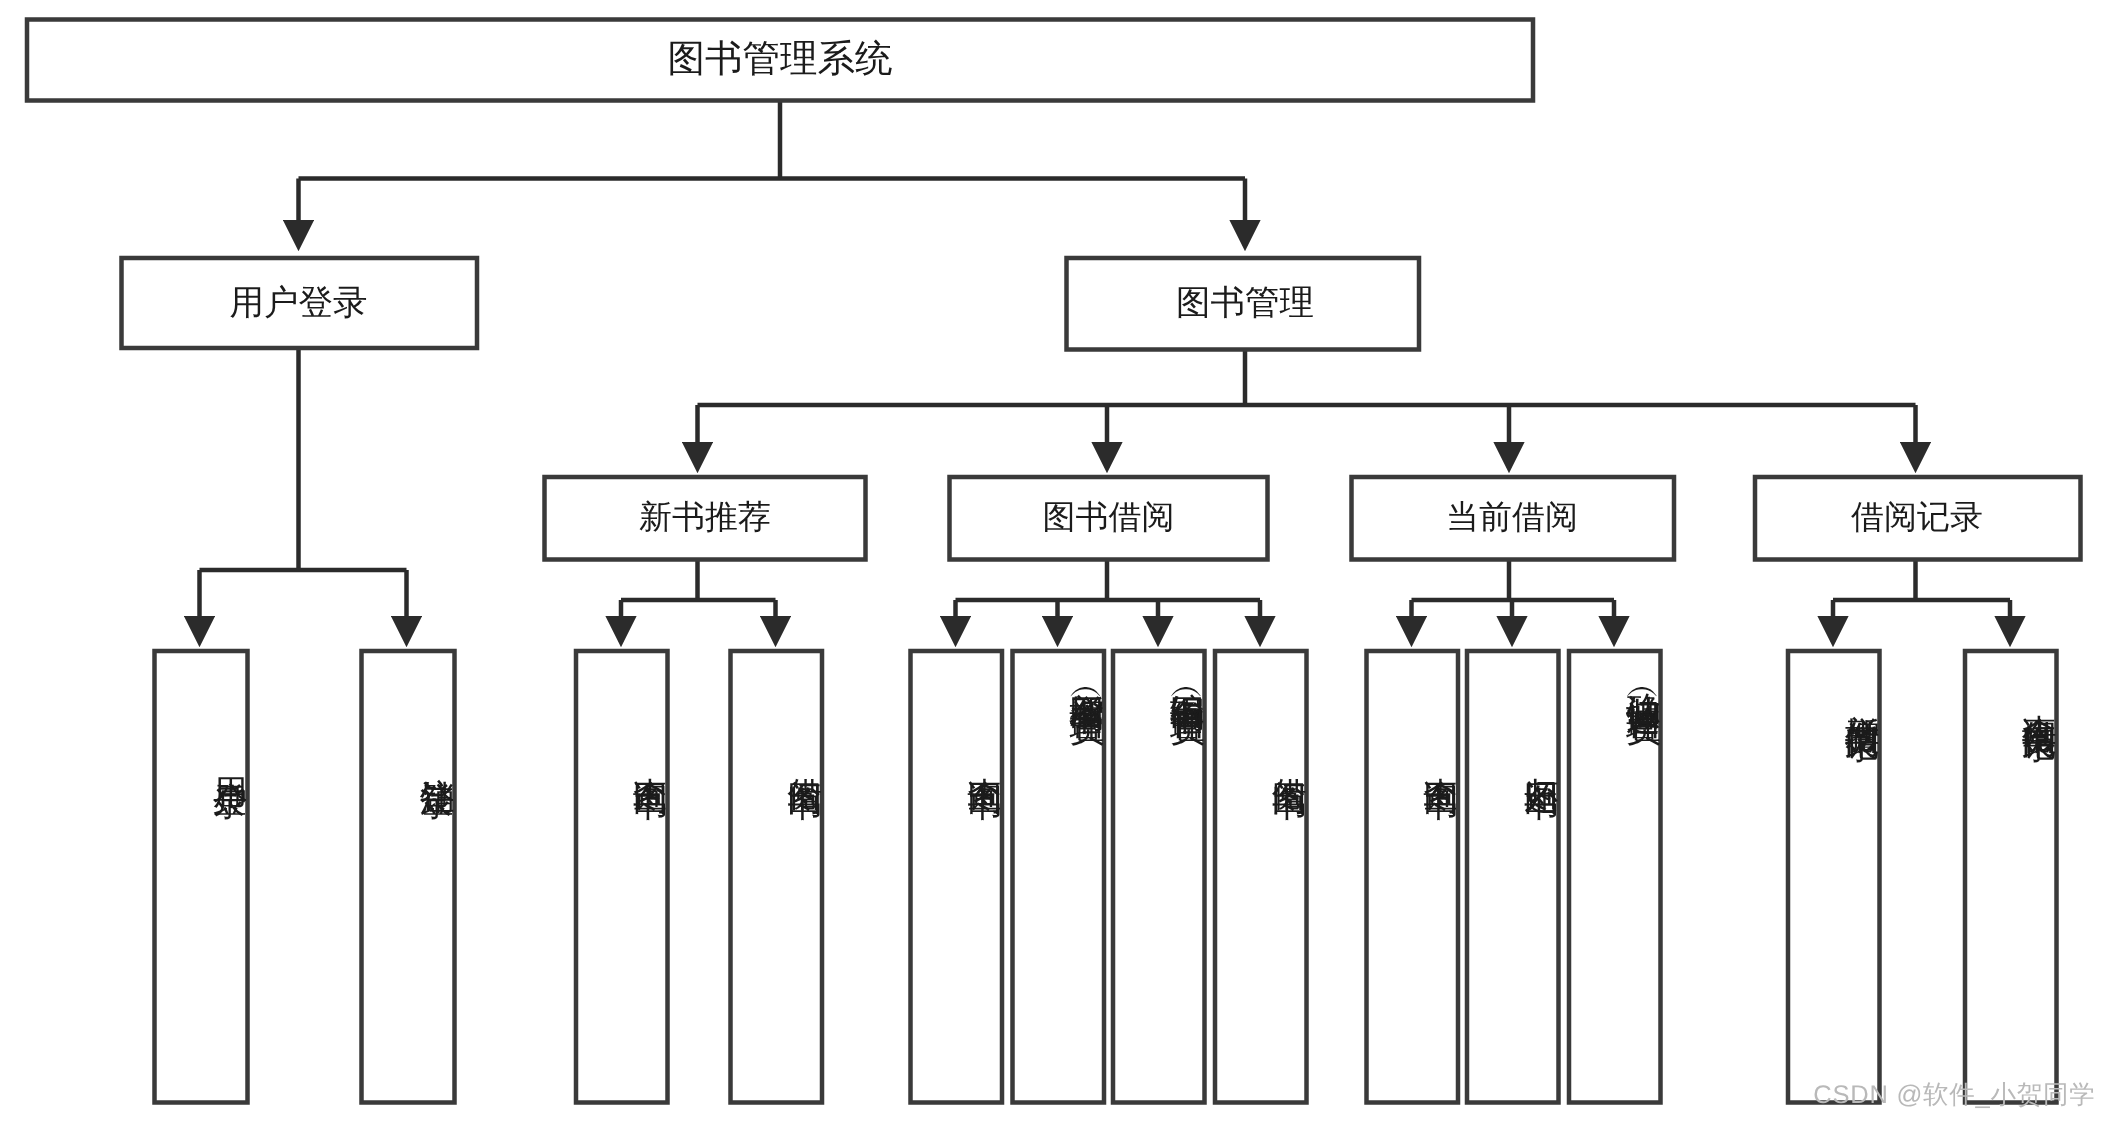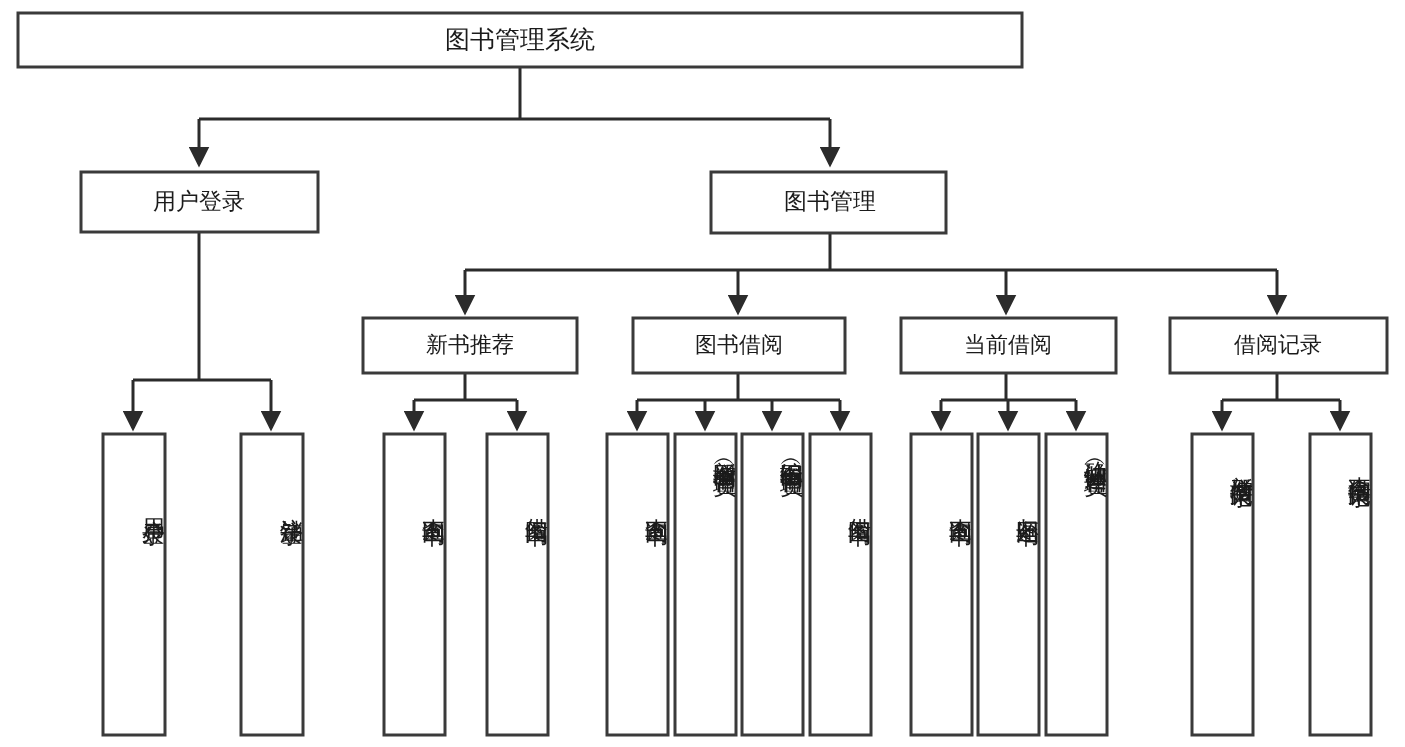--- a/index.html
+++ b/index.html
@@ -164,13 +164,14 @@
   <div class="leaf-label" style="left:742px;top:443px;width:61px;text-align:center;">编辑图书（管理员）</div>
   <div class="leaf-label" style="left:810px;top:500px;width:61px;text-align:center;">借阅图书</div>
 
   <div class="leaf-label" style="left:911px;top:500px;width:61px;text-align:center;">查询图书</div>
   <div class="leaf-label" style="left:978px;top:500px;width:61px;text-align:center;">归还图书</div>
   <div class="leaf-label" style="left:1046px;top:443px;width:61px;text-align:center;">确认归还（管理员）</div>
 
   <div class="leaf-label" style="left:1192px;top:458px;width:61px;text-align:center;">新增借阅记录</div>
   <div class="leaf-label" style="left:1310px;top:458px;width:61px;text-align:center;">查询借阅记录</div>
 
+  <div id="watermark">CSDN @软件_小贺同学</div>
 </div>
 
 </body></html>

